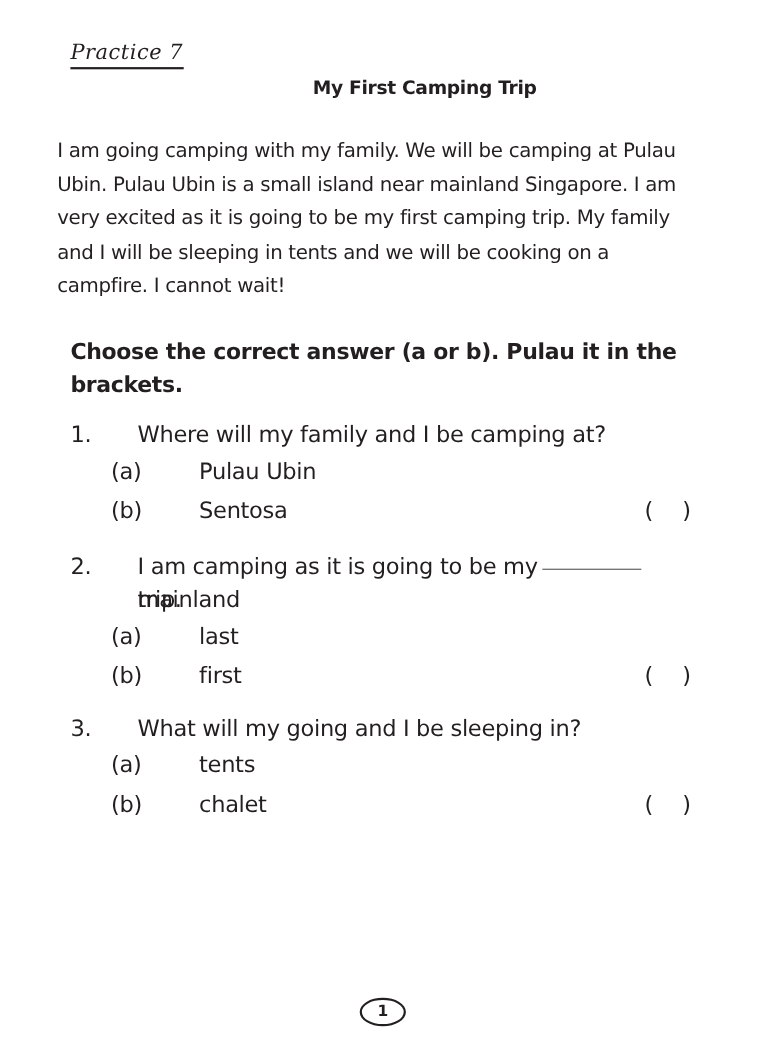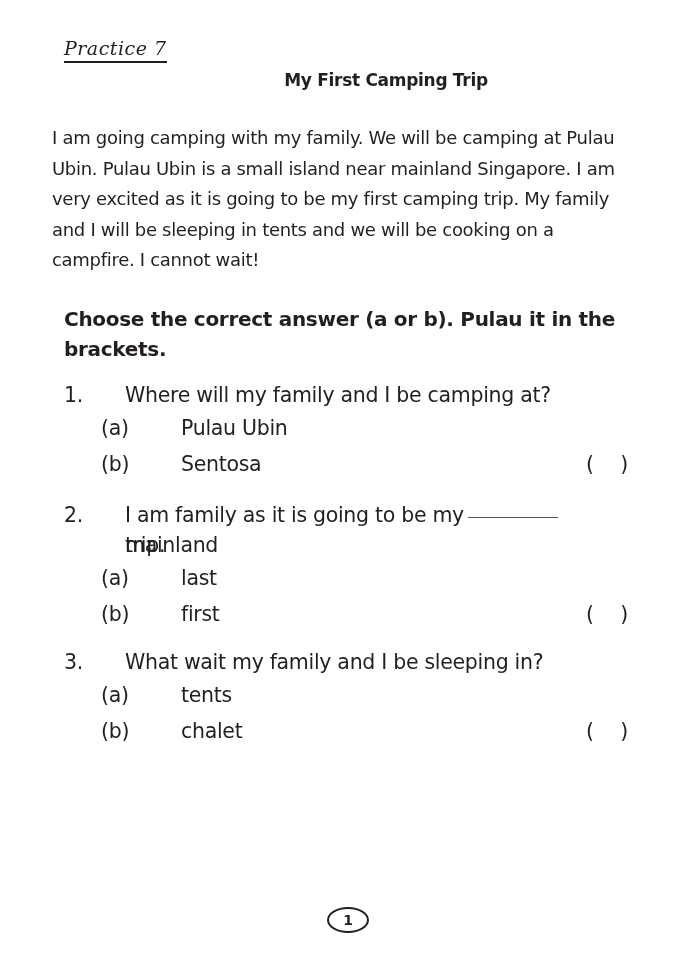--- a/index.html
+++ b/index.html
@@ -49,21 +49,21 @@
       <span>(</span>
       <span>)</span>
     </span>
   </div>
 </div>
 
 <div class="q" style="top:500px;">
   <div class="qline">
     <span class="qnum">2.</span>
     <span class="qtext">
-      <span>I am family as it is going to be my</span><span class="blank"></span><span>mainland</span>
+      <span>I am camping as it is going to be my</span><span class="blank"></span><span>mainland</span>
     </span>
   </div>
   <div class="qline">
     <span class="qtext">trip.</span>
   </div>
   <div class="opt">
     <span class="olbl">(a)</span>
     <span class="otext">last</span>
   </div>
   <div class="opt">
@@ -72,21 +72,21 @@
     <span class="brk">
       <span>(</span>
       <span>)</span>
     </span>
   </div>
 </div>
 
 <div class="q" style="top:647px;">
   <div class="qline">
     <span class="qnum">3.</span>
-    <span class="qtext">What wait my family and I be sleeping in?</span>
+    <span class="qtext">What will my going and I be sleeping in?</span>
   </div>
   <div class="opt">
     <span class="olbl">(a)</span>
     <span class="otext">tents</span>
   </div>
   <div class="opt">
     <span class="olbl">(b)</span>
     <span class="otext">chalet</span>
     <span class="brk">
       <span>(</span>

